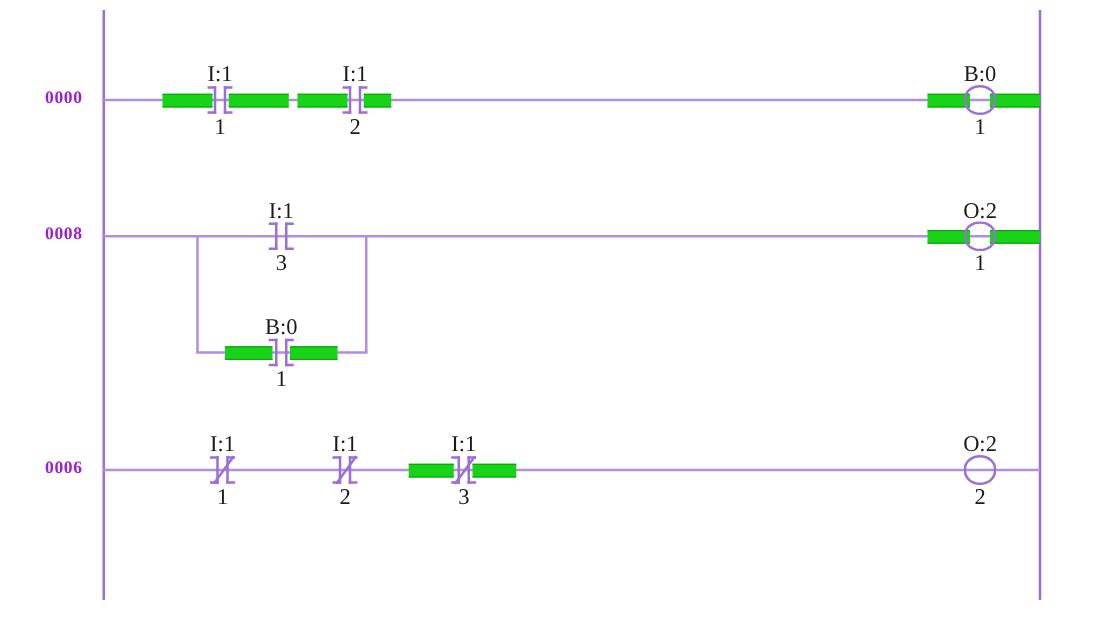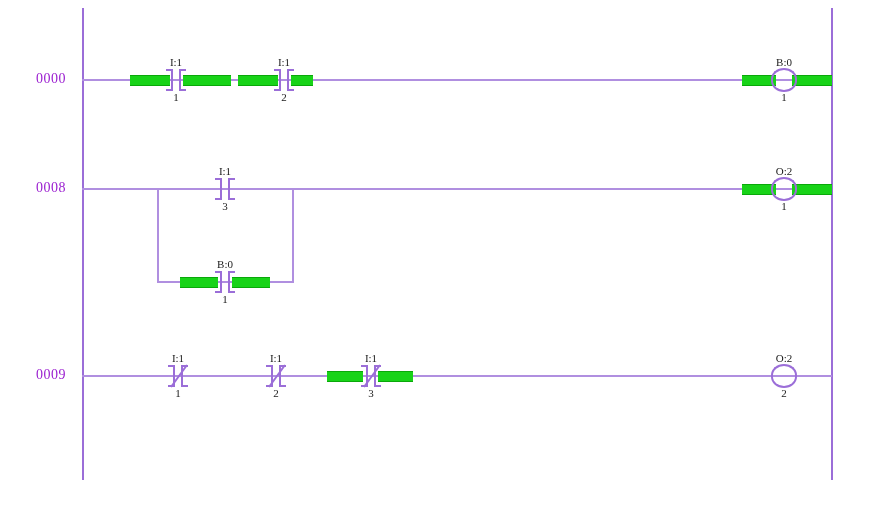--- a/index.html
+++ b/index.html
@@ -44,39 +44,39 @@
     border-top: 1px solid #0aa80a;
     border-bottom: 1px solid #0aa80a;
   }
 
   
   .rung-num {
     position: absolute;
     color: #9b1fd0;
     font-family: "Liberation Serif", "DejaVu Serif", serif;
     font-size: 14px;
-    font-weight: normal;
+    font-weight: bold;
     letter-spacing: 0.5px;
     white-space: nowrap;
   }
 
   
   .instr {
     position: absolute;
     width: 0;
     height: 0;
   }
   .instr .lbl-top,
   .instr .lbl-bot {
     position: absolute;
     left: 50%;
     transform: translateX(-50%);
     color: #1a1a1a;
     font-family: "Liberation Serif", "DejaVu Serif", serif;
-    font-size: 11px;
+    font-size: 18px;
     white-space: nowrap;
     line-height: 1;
   }
   .instr .lbl-top { bottom: 12px; }
   .instr .lbl-bot { top: 12px; }
 
   
   .brk {
     position: absolute;
     top: -11px;
@@ -198,21 +198,21 @@
     <span class="lbl-bot">1</span>
   </div>
 
   <div class="instr" style="left:784px; top:189px;">
     <span class="lbl-top">O:2</span>
     <span class="coil-arc coil-left"></span>
     <span class="coil-arc coil-right"></span>
     <span class="lbl-bot">1</span>
   </div>
 
-  <div class="rung-num" style="left:36px; top:367px;">0009</div>
+  <div class="rung-num" style="left:36px; top:367px;">0006</div>
 
   <div class="wire-h" style="left:82px; top:375px; width:750px;"></div>
 
   <div class="wire-hot" style="left:327px; top:371px; width:36px;"></div>
   <div class="wire-hot" style="left:378px; top:371px; width:35px;"></div>
 
   <div class="instr" style="left:178px; top:376px;">
     <span class="lbl-top">I:1</span>
     <span class="brk brk-left"></span>
     <span class="brk brk-right"></span>

